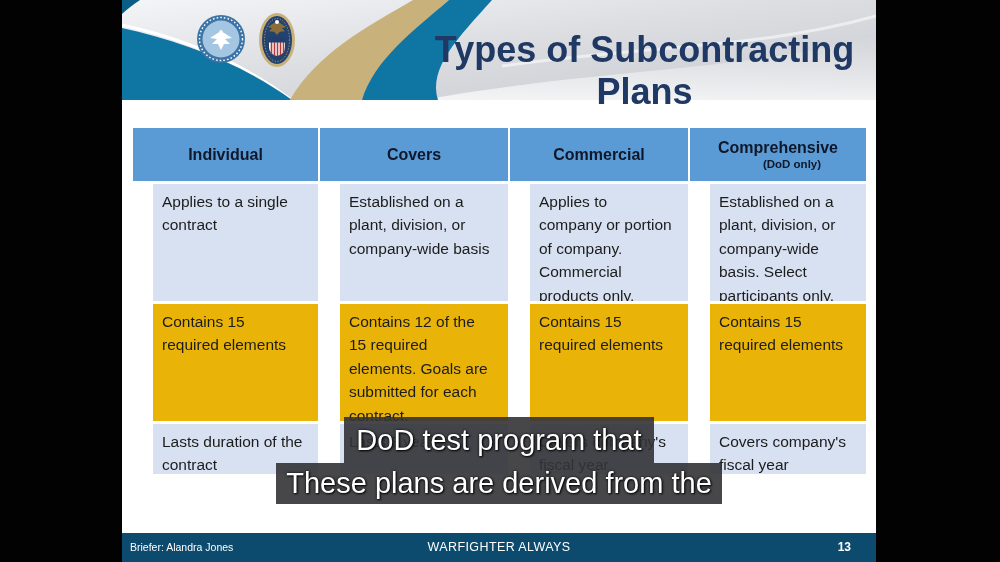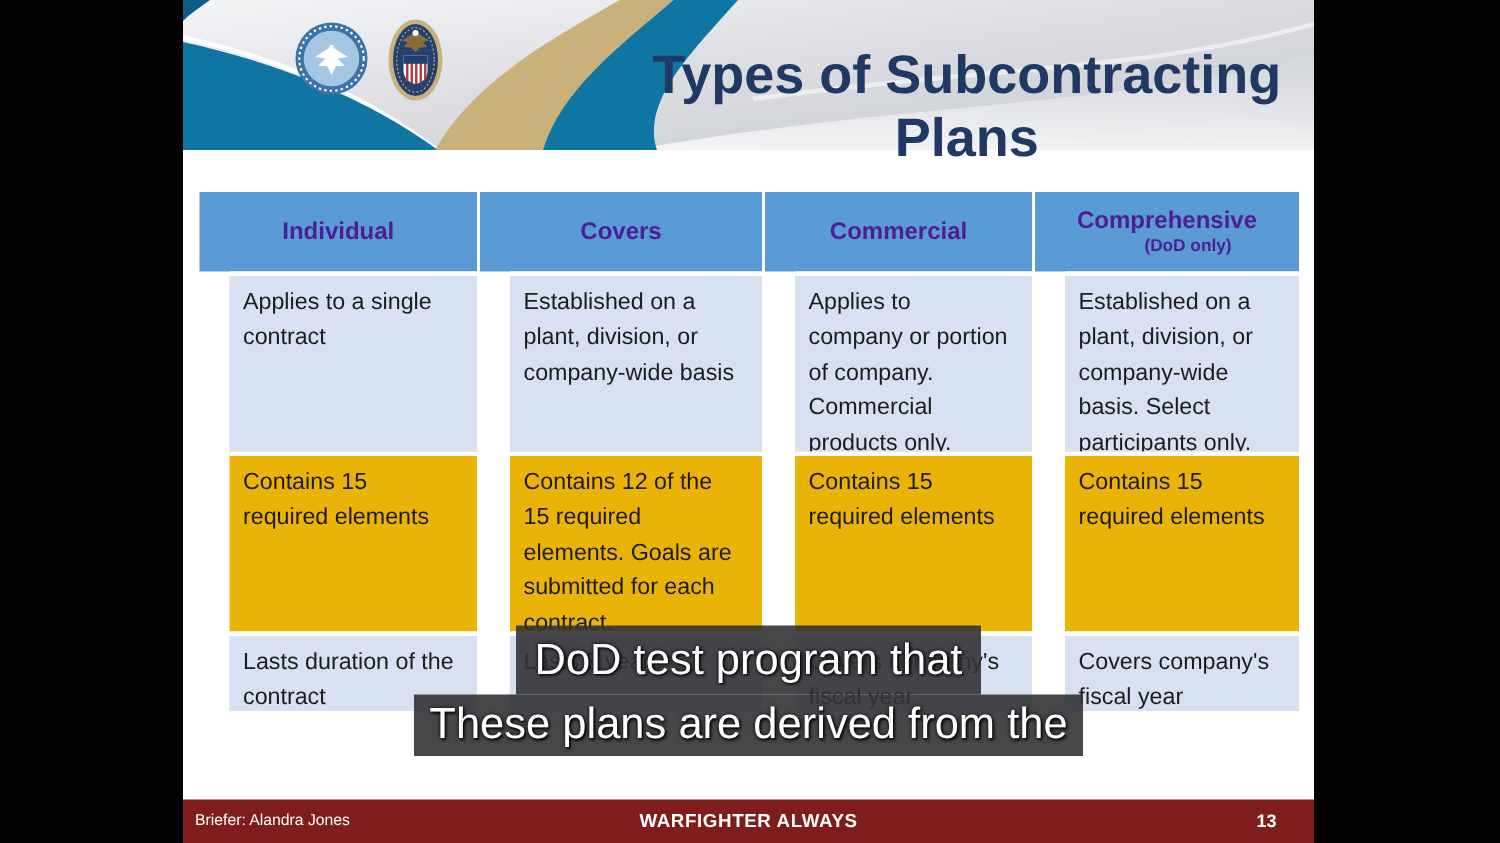--- a/index.html
+++ b/index.html
@@ -21,21 +21,21 @@
   .seal.dod { left:74px; top:14px; }
   .seal.dla { left:136px; top:12px; }
   .slide-title { position:absolute; z-index:4; left:300px; top:29px; width:445px;
                  text-align:center; font-size:36px; font-weight:bold;
                  color:#203864; letter-spacing:0px; }
 
   
   .tbl { position:absolute; left:11px; top:128px; width:733px; height:346px;
          display:grid; grid-template-columns:187px 190px 180px 176px;
          grid-template-rows:53px 120px 120px 53px; z-index:1; }
-  .th { background:#5B9BD5; color:#4c1d95; display:flex; flex-direction:column;
+  .th { background:#5B9BD5; color:#0f172a; display:flex; flex-direction:column;
         align-items:center; justify-content:center; font-weight:bold;
         font-size:16px; border-right:2px solid #fff; }
   .th:nth-child(4) { border-right:none; }
   .th .note { font-size:11.5px; font-weight:bold; margin-top:1px;padding-left:28px; }
   .td { font-size:15.5px; line-height:23.4px; color:#1c1c1c;
         padding:6px 6px 0 9px; border-right:2px solid #fff;
         border-top:3px solid #fff; white-space:pre-line;margin-left:20px; }
   .td.last { border-right:none; }
   .r-odd  { background:#D7E1F1; }
   .r-even { background:#eab308; }
@@ -45,24 +45,24 @@
              z-index:6; }
   .caption .ln { display:block; }
   .caption span { display:inline-block; background:rgba(51,51,54,0.90);
                   color:#fff; font-size:29px;
                   text-shadow:0 0 3px rgba(0,0,0,0.85), 1px 1px 2px rgba(0,0,0,0.9); }
   .caption .l1 span { line-height:41px; padding:0 10px; }
   .caption .l2 span { line-height:46px; padding:0 12px; }
 
   
   .ftr { position:absolute; left:0; bottom:0; width:754px; height:29px;
-         background:#7f1d1d; color:#fff; z-index:2; }
+         background:#0c4a6e; color:#fff; z-index:2; }
   .ftr .briefer { position:absolute; left:8px; top:8px; font-size:10.5px; }
   .ftr .motto { position:absolute; left:0; right:0; top:7px; text-align:center;
-                font-size:12.5px; font-weight:bold; letter-spacing:0.4px; }
+                font-size:12.5px; font-weight:normal; letter-spacing:0.4px; }
   .ftr .page { position:absolute; right:25px; top:7px; font-size:12px;
                font-weight:bold; }
 </style>
 </head>
 <body>
 
 <div class="stage">
   <div class="pillar left"></div>
   <div class="pillar right"></div>
 

